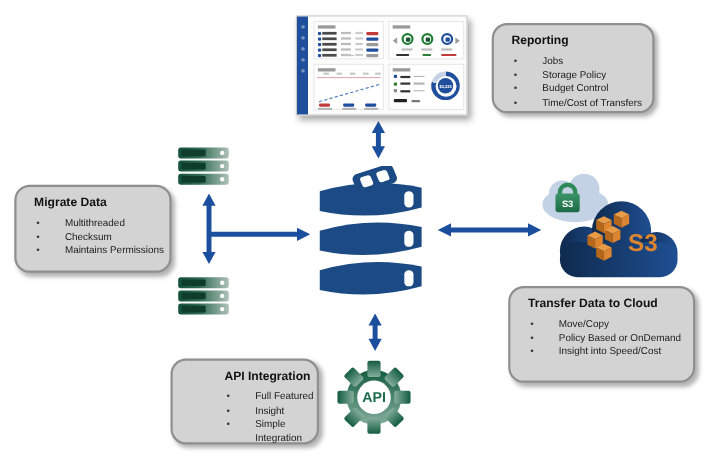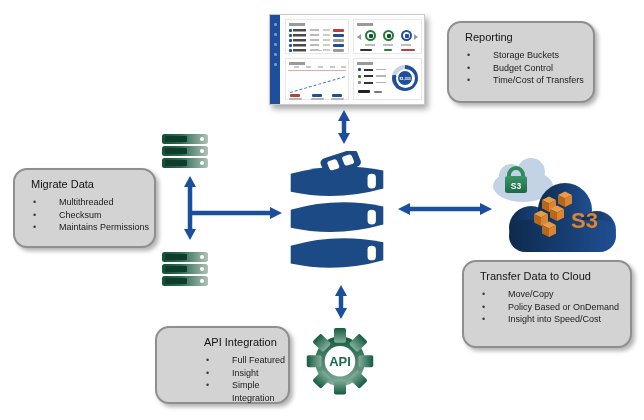--- a/index.html
+++ b/index.html
@@ -2,21 +2,21 @@
 <html><head>
 <meta charset="utf-8">
 <style>
   *{margin:0;padding:0;box-sizing:border-box;}
   body{font-family:"Liberation Sans",sans-serif;background:#fff;}
   #canvas{position:relative;width:644px;height:420px;background:#fff;overflow:hidden;}
 
   
   .gbox{position:absolute;background:#d3d3d3;border:2px solid #8f8f8f;border-radius:14px;
         box-shadow:3px 3px 4px rgba(0,0,0,.30);}
-  .gbox-title{font-weight:normal;font-size:11px;color:#121212;padding:8px 0 0 16px;}
+  .gbox-title{font-weight:bold;font-size:11px;color:#121212;padding:8px 0 0 16px;}
   .gbox ul{list-style:none;margin-top:6px;}
   .gbox li{position:relative;font-size:9px;color:#1a1a1a;line-height:12.5px;padding-left:44px;}
   .gbox li::before{content:"\2022";position:absolute;left:18px;color:#3a3a3a;}
 
   
   .dash{position:absolute;left:269px;top:14px;width:156px;height:91px;background:#fcfcfc;
         border:1px solid #c9c9c9;box-shadow:3px 4px 6px rgba(0,0,0,.35);}
   .dash-side{position:absolute;left:0;top:0;width:10px;height:100%;background:#1f4e9c;}
   .dash-side i{position:absolute;left:3.5px;width:3px;height:3px;background:rgba(255,255,255,.4);border-radius:1px;}
   .dpanel{position:absolute;background:#fff;border:1px solid #e8e8e8;}
@@ -149,21 +149,22 @@
     <ul>
       <li>Multithreaded</li>
       <li>Checksum</li>
       <li>Maintains Permissions</li>
     </ul>
   </div>
 
   <div class="gbox" style="left:447px;top:21px;width:148px;height:82px;">
     <div class="gbox-title">Reporting</div>
     <ul>
-      <li>Storage Buckets</li>
+      <li>Jobs</li>
+      <li>Storage Policy</li>
       <li>Budget Control</li>
       <li>Time/Cost of Transfers</li>
     </ul>
   </div>
 
   <div class="gbox" style="left:155px;top:326px;width:135px;height:78px;padding-left:31px;">
     <div class="gbox-title">API Integration</div>
     <ul>
       <li>Full Featured</li>
       <li>Insight</li>

